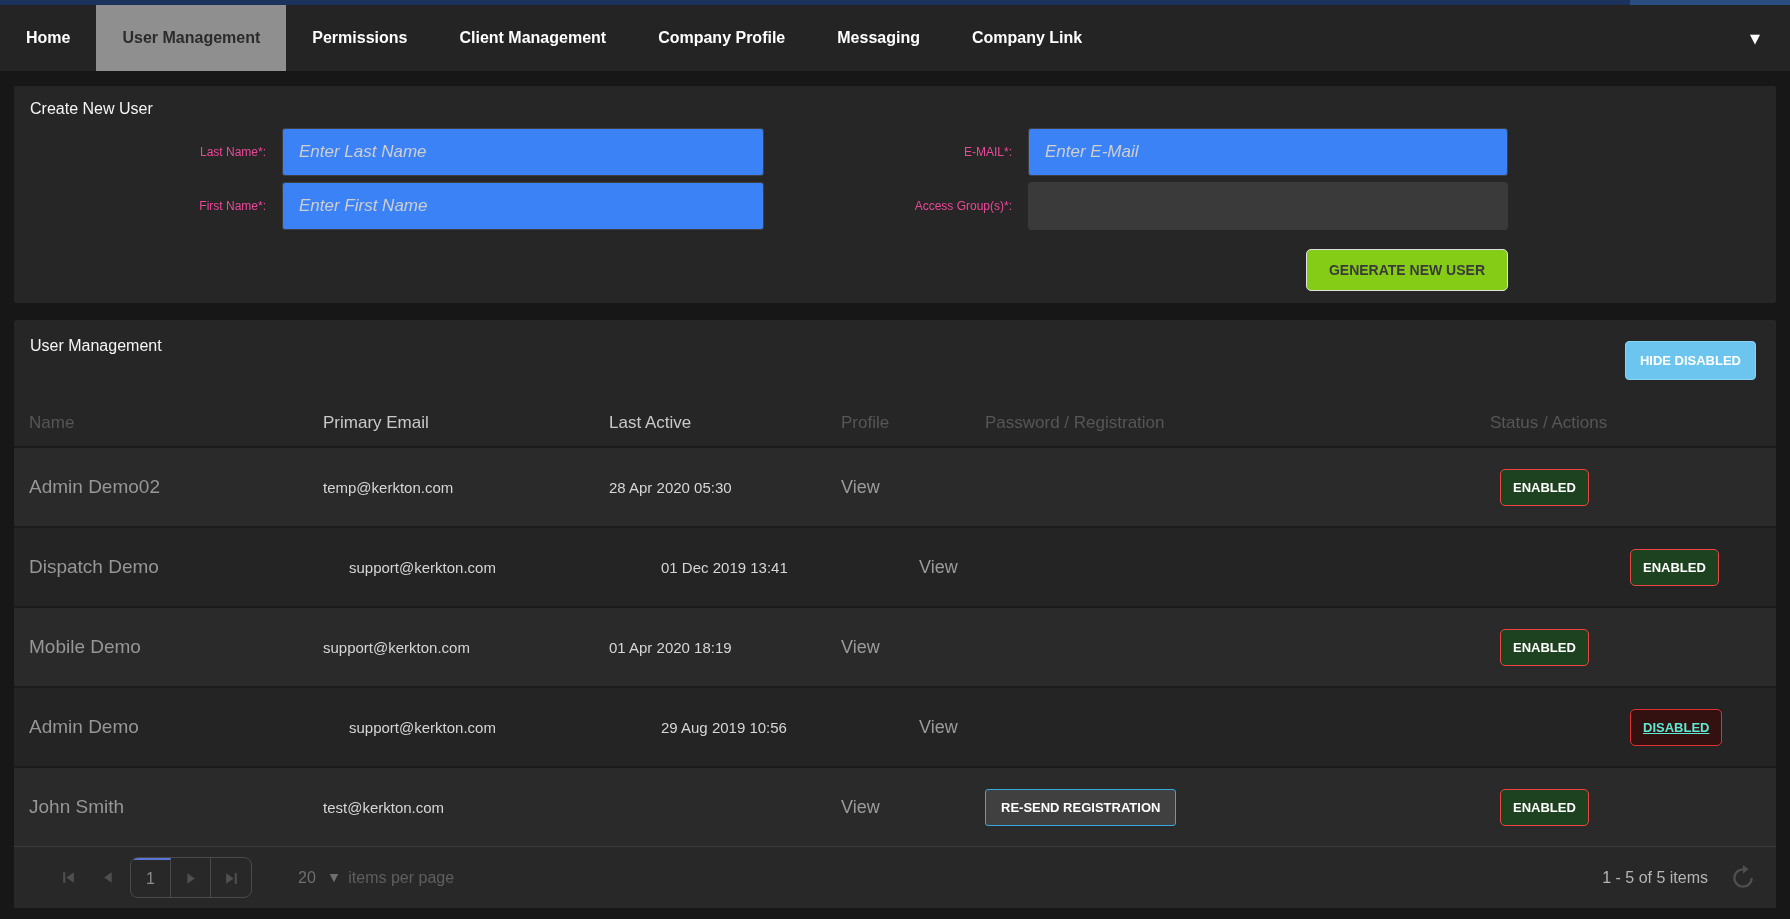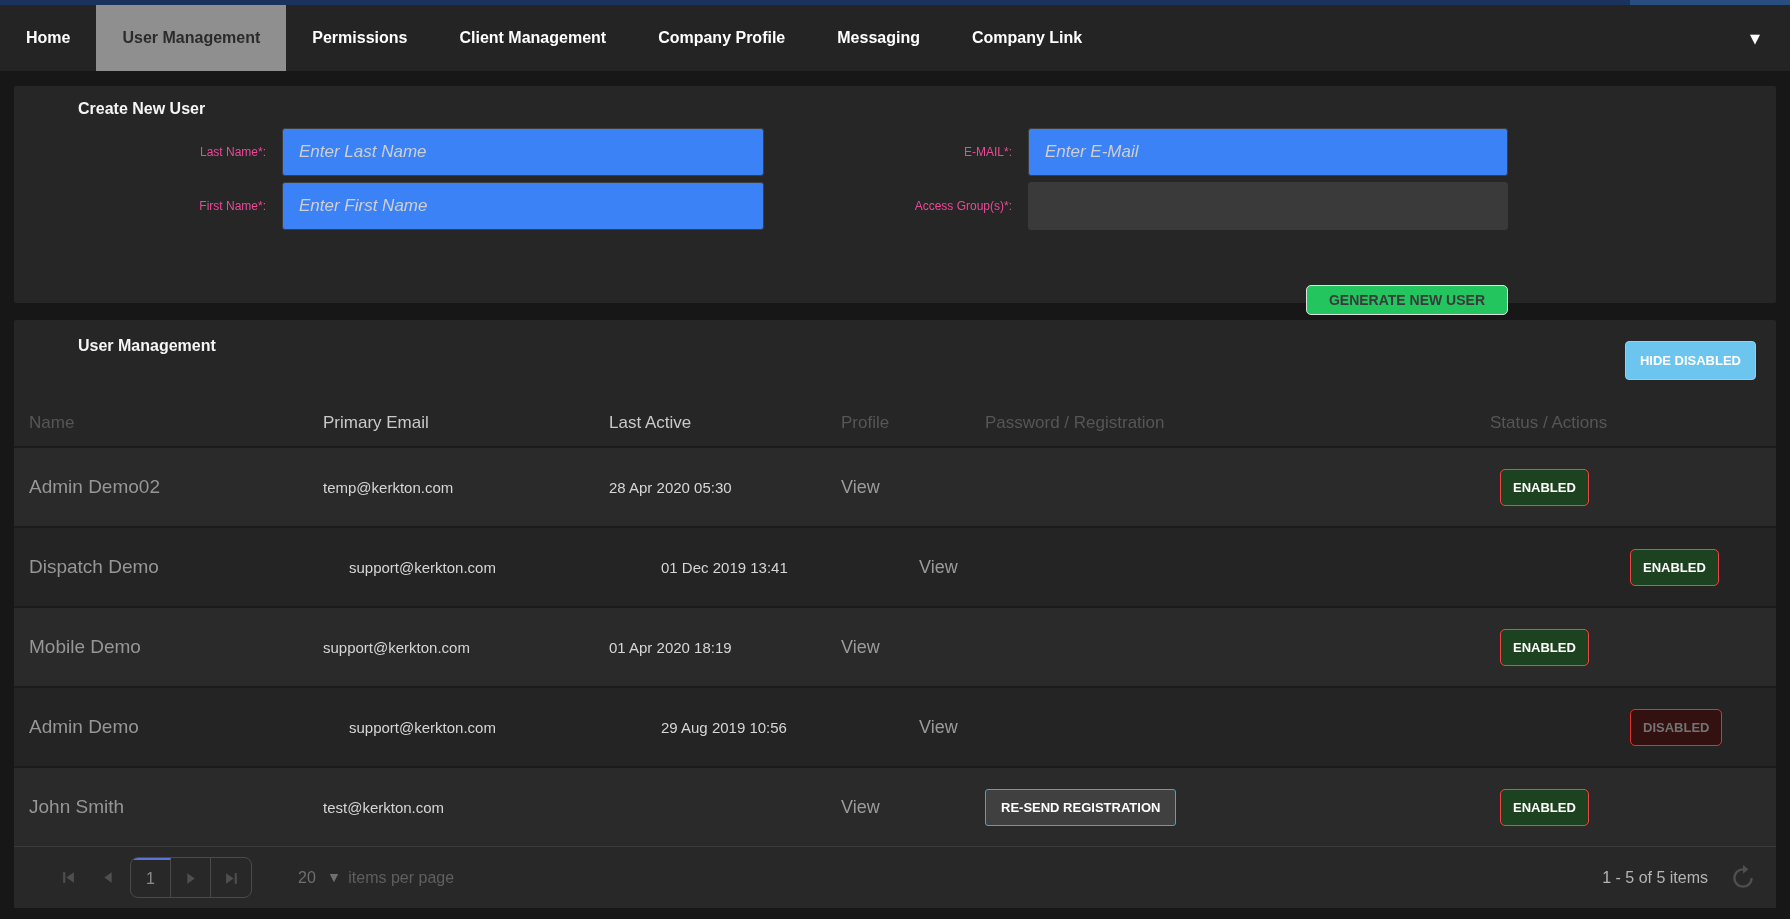--- a/index.html
+++ b/index.html
@@ -26,44 +26,43 @@
     margin-left:auto; display:flex; align-items:center; padding:0 30px;
     color:#fdfdfd; font-size:13px; cursor:pointer;
     font-family:"DejaVu Sans",sans-serif;
   }
 
   
   .panel {
     background:#262626; margin:0 14px; border-radius:2px;
   }
   .panel-create { margin-top:15px; height:217px; padding:14px 16px 16px 16px; }
-  .panel-title { color:#f5f5f5; font-size:16px; font-weight:700;margin-left:48px; }
+  .panel-title { color:#f5f5f5; font-size:16px; font-weight:400; }
 
   
   .cnu-grid {
     margin-top:10px;
     display:grid;
     grid-template-columns:238px 482px 236px 480px;
     column-gap:14px; row-gap:6px;
     align-items:center;
   }
   .fld-label { text-align:right; color:#ec4899; font-size:12px; padding-right:2px; }
   .txt-input {
     height:48px; width:100%; background:#3b82f6; border:1px solid #3e3e3e;
     border-radius:3px; color:#e8e8e8; font-size:17px; padding:0 16px;
     outline:none; font-family:inherit;
   }
   .txt-input::placeholder { color:#cfcfcf; font-style:italic; opacity:1; }
   .access-input { background:#3a3a3a; border:1px solid #3a3a3a; }
   .btn-row { grid-column:4; display:flex; justify-content:flex-end; margin-top:13px; }
   .btn-generate {
-    background:#22c55e; color:#3a3a3a; font-weight:700; font-size:14px;
-    border:1px solid #e0e0e0; border-radius:5px; padding:6px 22px; cursor:pointer;
+    background:#84cc16; color:#3a3a3a; font-weight:700; font-size:14px;
+    border:1px solid #e0e0e0; border-radius:5px; padding:12px 22px; cursor:pointer;
     font-family:inherit;
-    margin-top:36px;
   }
 
   
   .panel-users { margin-top:17px; height:588px; display:flex; flex-direction:column; }
   .um-head {
     height:80px; padding:17px 20px 0 16px;
     display:flex; justify-content:space-between; align-items:flex-start;
   }
   .btn-hide-disabled {
     background:#6cc5ee; border:1px solid #8ad4f6; color:#fff; font-weight:700;
@@ -86,21 +85,21 @@
   .trow.alt-b { background:#242424;gap:26px; }
   .cell-name { color:#969696; font-size:19px; }
   .cell-email, .cell-date { color:#d6d6d6; font-size:15px; }
   .cell-view { color:#9b9b9b; font-size:18px; cursor:pointer; }
 
   .status-badge {
     margin-left:10px; background:#1d4220; border:1px solid #ef4444; color:#fff;
     font-weight:700; font-size:13px; padding:10px 12px; border-radius:5px;
     cursor:pointer; font-family:inherit;
   }
-  .status-badge.disabled { background:#331111; border-color:#e03131; color:#737373; }
+  .status-badge.disabled { background:#331111; border-color:#e03131; color:#5eead4;text-decoration:underline; }
   .resend-btn {
     background:#404040; border:1px solid #3aa7e0; color:#fff; font-weight:700;
     font-size:13px; padding:10px 15px; border-radius:3px; cursor:pointer;
     font-family:inherit;
   }
 
   
   .pager {
     margin-top:auto; height:62px; background:#282828; border-top:1px solid #3b3b3b;
     display:flex; align-items:center; padding:0 20px 0 34px; color:#606060;

